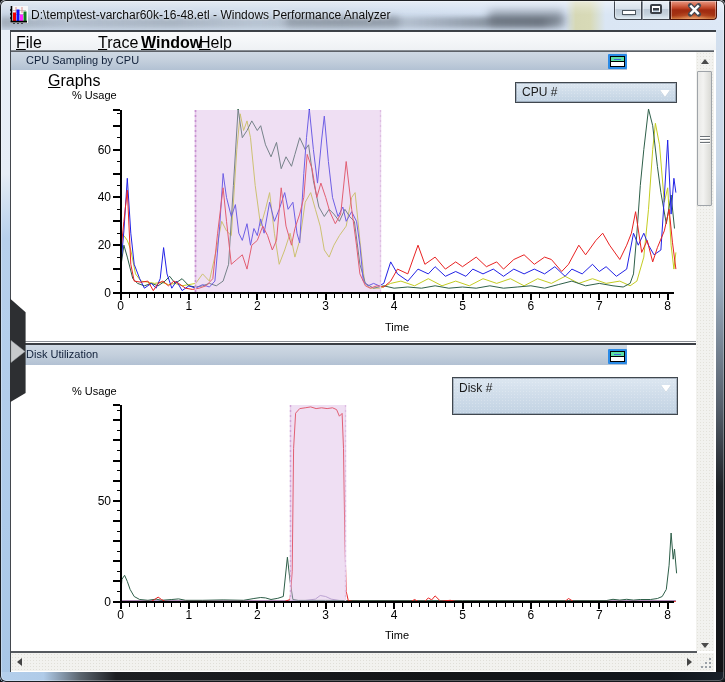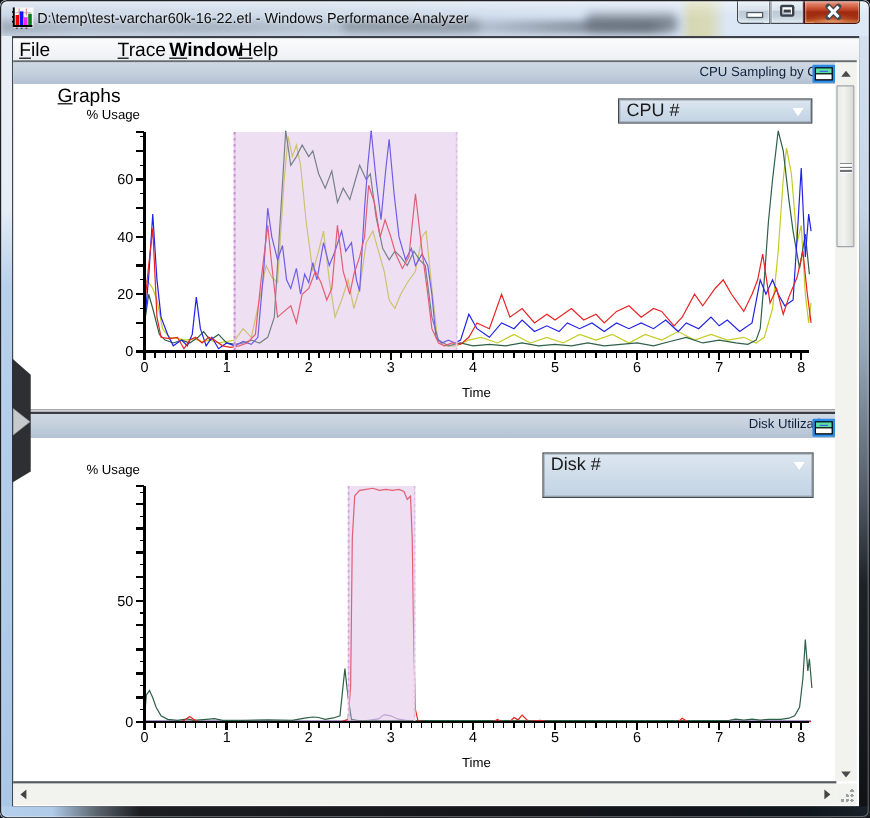--- a/index.html
+++ b/index.html
@@ -41,32 +41,32 @@
 #wbmax .sq::after { content:""; position:absolute; left:3px; top:4px; width:6px; height:4px; background:#3a4047; box-shadow: inset 0 -1.5px 0 #c8daea; }
 
 
 #clientbg { position:absolute; left:9px; top:30px; width:707px; height:642px; background:#fff;
   border-left:2px solid #43484e; border-top:2px solid #3d4248; }
 #menubar { position:absolute; left:11px; top:32px; width:705px; height:18px;
   background:linear-gradient(180deg,#fafbfc,#eef1f4); font-size:16px; color:#000; }
 #menubar span.mi { position:absolute; top:2px; }
 #menubar u { text-decoration:underline; }
 #paneltop { position:absolute; left:11px; top:50px; width:703px; height:2px; background:linear-gradient(180deg,#9aa0a6,#474c52); }
-.phead { position:absolute; left:11px; width:685px; height:18px;
+.phead { position:absolute; left:11px; width:616px; height:18px;
   background:linear-gradient(180deg,#cfd9e4 0%,#c3cfdc 50%,#b2c1d3 100%);
-  font-size:11px; color:#10203a; text-align:right; line-height:17px; }
+  font-size:11px; color:#10203a; text-align:left; line-height:17px;padding-left:15px; }
 #phead1 { top:52px; }
 #phead2 { top:345px; height:20px; line-height:19px; }
 .picon { position:absolute; right:0px; top:2px; width:19px; height:15px; border:2px solid #2a8ae6; border-radius:1px; background:#000; }
 .picon .t { position:absolute; left:1px; right:1px; top:1px; height:4px; background:#5ce0a5; }
 .picon .t i { position:absolute; left:3px; right:3px; top:1.5px; height:1px; background:#4466dd; }
 .picon .b { position:absolute; left:1px; right:1px; top:6px; bottom:1px; background:#fff; }
 #phead2 .picon { top:4px; }
 #split { position:absolute; left:11px; top:341px; width:685px; height:4px; background:#fff; border-top:1px solid #8c9096; border-bottom:2px solid #3a3e44; }
-.dd { position:absolute; border:1px solid #40474e; box-shadow: inset 0 0 0 1px rgba(110,125,140,0.45); background:radial-gradient(rgba(255,255,255,0.22) 15%, transparent 16%) 0 0/3px 3px, linear-gradient(180deg,#dde7f1 0%,#d0ddea 45%,#c2d3e3 100%); font-size:15px; color:#1a1a1a; }
+.dd { position:absolute; border:1px solid #40474e; box-shadow: inset 0 0 0 1px rgba(110,125,140,0.45); background:radial-gradient(rgba(255,255,255,0.22) 15%, transparent 16%) 0 0/3px 3px, linear-gradient(180deg,#dde7f1 0%,#d0ddea 45%,#c2d3e3 100%); font-size:12px; color:#1a1a1a; }
 #dd1 { left:515px; top:82px; width:162px; height:21px; line-height:19px; padding-left:6px; }
 #dd2 { left:452px; top:377px; width:226px; height:38px; line-height:20px; padding-left:6px; }
 .dd .tri { position:absolute; right:6px; top:7px; width:0; height:0; border-left:5px solid transparent; border-right:5px solid transparent; border-top:7px solid #ffffff; filter:drop-shadow(0 0 0.5px rgba(130,150,170,0.8)); }
 
 #vsb { position:absolute; left:696px; top:52px; width:18px; height:599px; background:#f2f2ef;
   background-image:radial-gradient(#e3e2db 20%, transparent 21%); background-size:3px 3px; }
 #vsb .up::after { content:""; position:absolute; left:5px; top:7px; border-left:4px solid transparent; border-right:4px solid transparent; border-bottom:5px solid #4a4a4a; }
 #vsb .down::after { content:""; position:absolute; left:5px; bottom:3px; border-left:4px solid transparent; border-right:4px solid transparent; border-top:5px solid #4a4a4a; }
 #vthumb { position:absolute; left:1px; top:19px; width:15px; height:135px; border:1px solid #9fa4a9; border-radius:1px;
   background:linear-gradient(90deg,#e9e9e7 0%,#f3f3f1 40%,#e2e2de 80%,#d9d9d5 100%); }
@@ -107,21 +107,21 @@
     <rect x="13.5" y="5.5" width="3" height="10" fill="#0d7d22"></rect>
     <line x1="1.5" y1="0" x2="1.5" y2="16" stroke="#000" stroke-width="1.6"></line>
     <line x1="0" y1="4" x2="1.5" y2="4" stroke="#000" stroke-width="1.4"></line>
     <line x1="0" y1="8" x2="1.5" y2="8" stroke="#000" stroke-width="1.4"></line>
     <line x1="0" y1="12" x2="1.5" y2="12" stroke="#000" stroke-width="1.4"></line>
     <line x1="0.7" y1="15.7" x2="17" y2="15.7" stroke="#000" stroke-width="1.8"></line>
     <line x1="4" y1="17.2" x2="4" y2="18" stroke="#000" stroke-width="1.6"></line>
     <line x1="8" y1="17.2" x2="8" y2="18" stroke="#000" stroke-width="1.6"></line>
     <line x1="12" y1="17.2" x2="12" y2="18" stroke="#000" stroke-width="1.6"></line>
   </svg>
-  <div id="titletext">D:\temp\test-varchar60k-16-22.etl - Windows Performance Analyzer</div>
+  <div id="titletext">D:\temp\test-varchar60k-16-48.etl - Windows Performance Analyzer</div>
   <div id="wbtns">
     <div class="wb" id="wbmin">
         <div class="bar"></div>
       </div>
     <div class="wb" id="wbmax">
         <div class="sq"></div>
       </div>
     <div class="wb" id="wbclose">
         <svg width="45" height="18" viewBox="0 0 45 18" style="position:absolute;left:0;top:0;">
 <path d="M19.3 5.5 L27.7 14.2 M27.7 5.5 L19.3 14.2" stroke="#424a54" stroke-width="4.8" stroke-linecap="round"></path>

